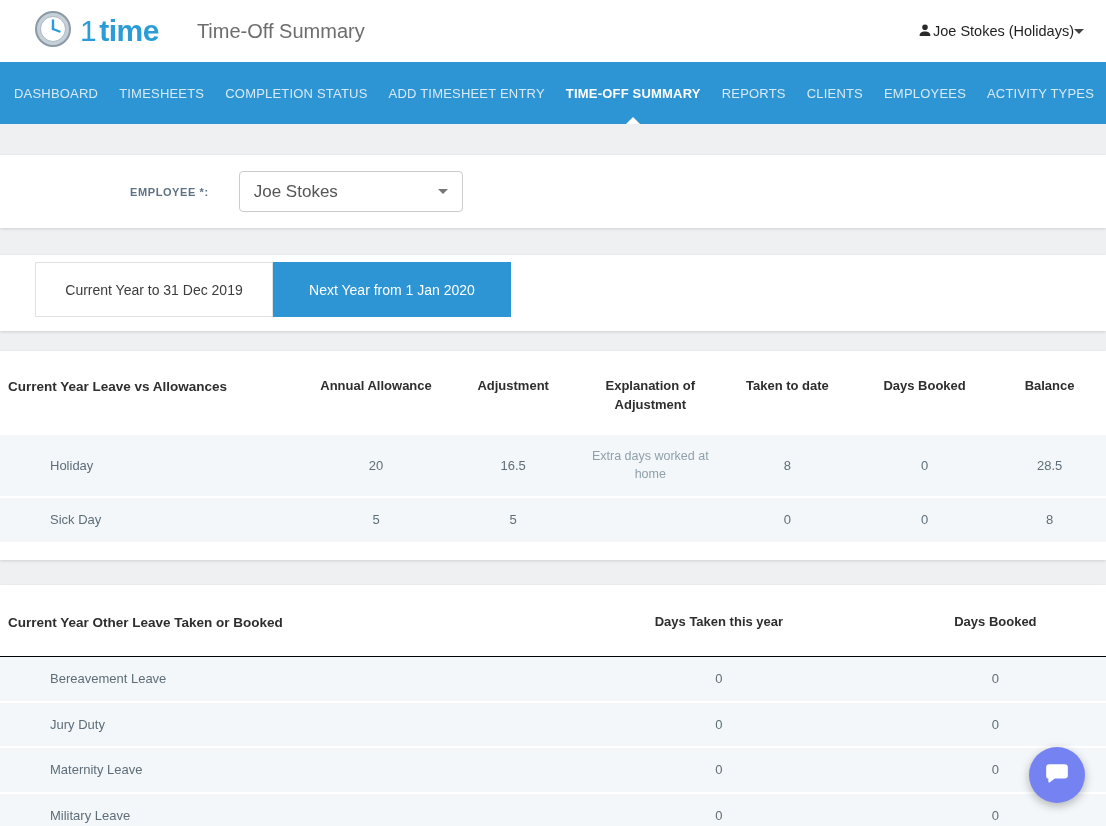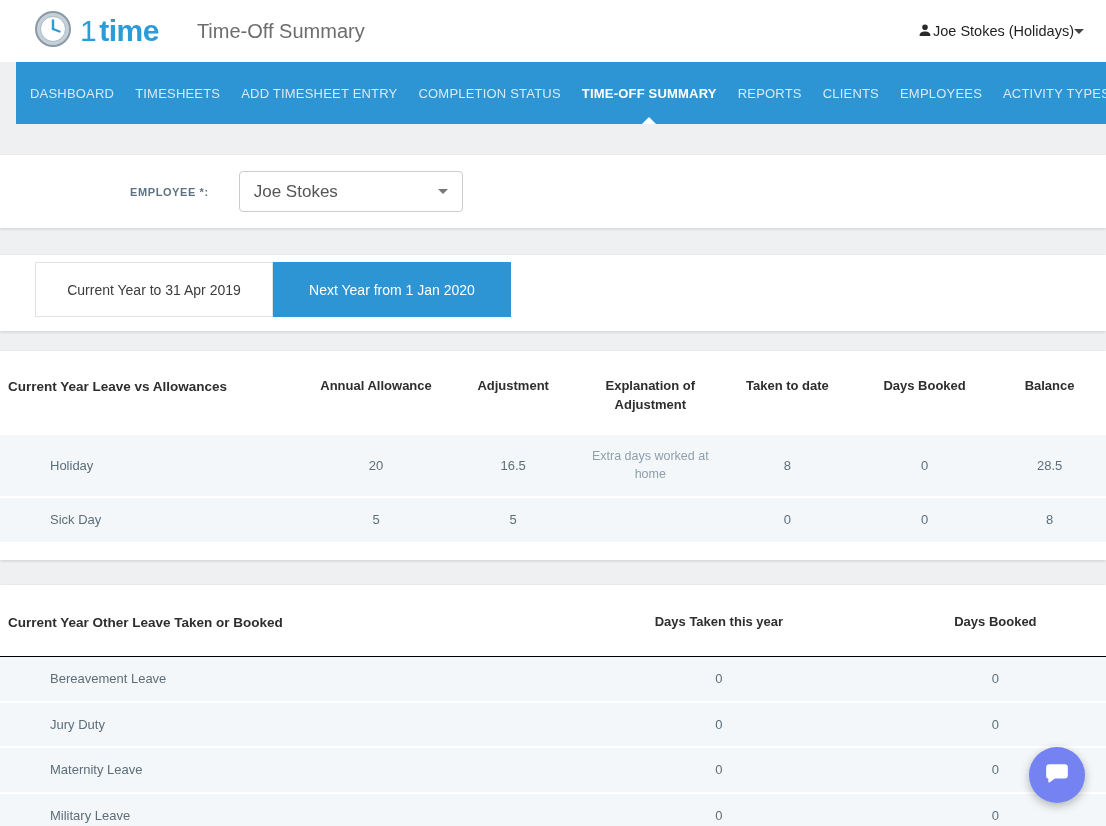--- a/index.html
+++ b/index.html
@@ -14,21 +14,21 @@
   .topbar { height:62px; background:#fff; display:flex; align-items:center; padding:0 22px 0 34px; }
   .logo { display:flex; align-items:center; gap:8px; cursor:pointer; }
   .logo-text { font-size:30px; color:#2b9cd8; letter-spacing:-0.5px; }
   .logo-text .p1 { font-weight:400; margin-right:3px; }
   .logo-text .p2 { font-weight:700; }
   .page-title { font-size:20px; font-weight:400; color:#6d6d6d; margin:0 0 0 38px; }
   .user-menu { margin-left:auto; display:flex; align-items:center; gap:0; font-size:14.5px; color:#1f1f1f; cursor:pointer; }
   .caret-down { width:0; height:0; border-left:5px solid transparent; border-right:5px solid transparent; border-top:5px solid #444; }
 
   
-  .navbar { height:62px; background:#2e95d4; display:flex; align-items:center; gap:21px; padding:0 18px 0 14px;margin-left:16px; }
+  .navbar { height:62px; background:#2e95d4; display:flex; align-items:center; gap:21px; padding:0 18px 0 14px; }
   .nav-item { position:relative; height:100%; display:flex; align-items:center; color:rgba(255,255,255,0.8); font-size:13px; letter-spacing:0.2px; cursor:pointer; white-space:nowrap; }
   .nav-item.active { color:#fff; font-weight:bold; }
   .nav-item.active::after { content:""; position:absolute; bottom:0; left:50%; transform:translateX(-50%);
     border-left:7px solid transparent; border-right:7px solid transparent; border-bottom:7px solid #fff; }
 
   
   .card { background:#fff; box-shadow:0 1px 3px rgba(0,0,0,0.14); }
 
   
   .employee-card { margin-top:31px; height:73px; display:flex; align-items:center; padding-left:130px; }
@@ -87,41 +87,41 @@
       </svg>
     </span>
     <span>Joe Stokes (Holidays)</span>
     <span class="caret-down"></span>
   </div>
 </header>
 
 <nav class="navbar">
   <div class="nav-item">DASHBOARD</div>
   <div class="nav-item">TIMESHEETS</div>
+  <div class="nav-item">COMPLETION STATUS</div>
   <div class="nav-item">ADD TIMESHEET ENTRY</div>
-  <div class="nav-item">COMPLETION STATUS</div>
   <div class="nav-item active">TIME-OFF SUMMARY</div>
   <div class="nav-item">REPORTS</div>
   <div class="nav-item">CLIENTS</div>
   <div class="nav-item">EMPLOYEES</div>
   <div class="nav-item">ACTIVITY TYPES</div>
 
 </nav>
 
 <section class="card employee-card">
   <span class="employee-label">EMPLOYEE *:</span>
   <div class="select">
     <span>Joe Stokes</span>
     <span class="caret-down"></span>
   </div>
 </section>
 
 <section class="card tabs-card">
   <div class="tabs">
-    <div class="tab inactive">Current Year to 31 Apr 2019</div>
+    <div class="tab inactive">Current Year to 31 Dec 2019</div>
     <div class="tab active">Next Year from 1 Jan 2020</div>
   </div>
 </section>
 
 <section class="card table-card first">
   <table>
     <colgroup>
       <col style="width:27.8%">
         <col style="width:12.4%">
         <col style="width:12.4%">

